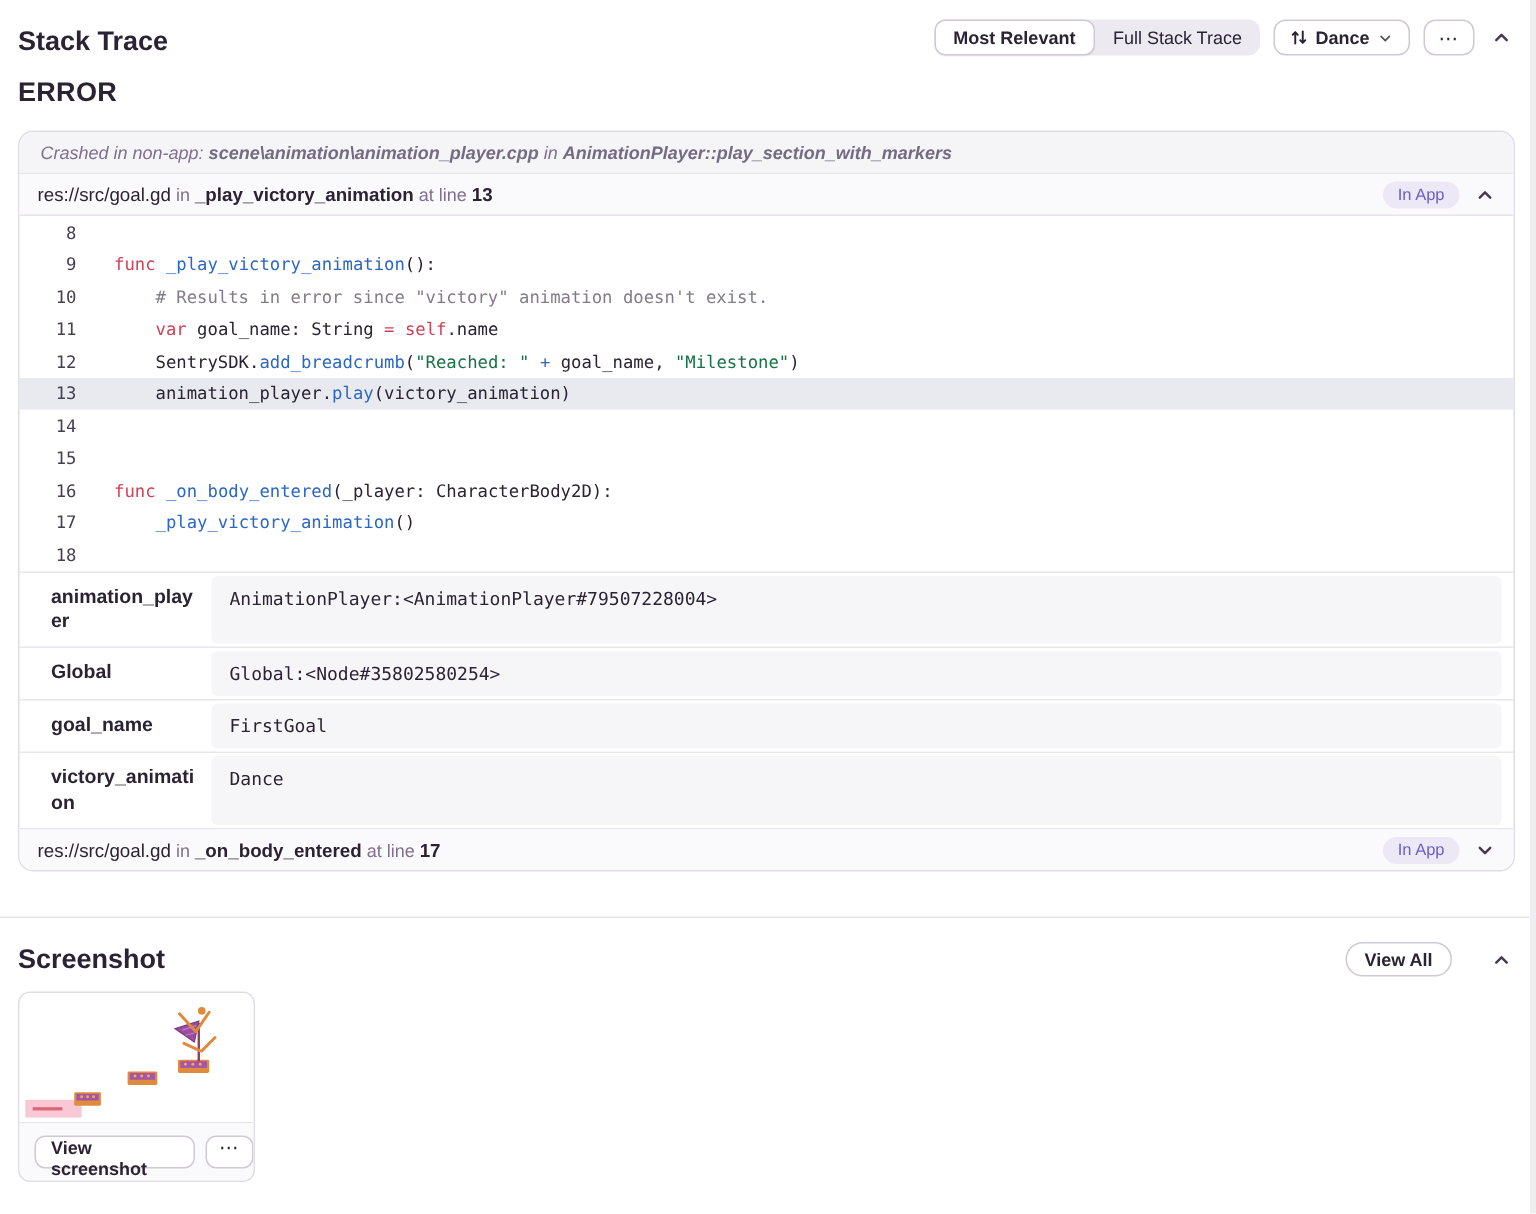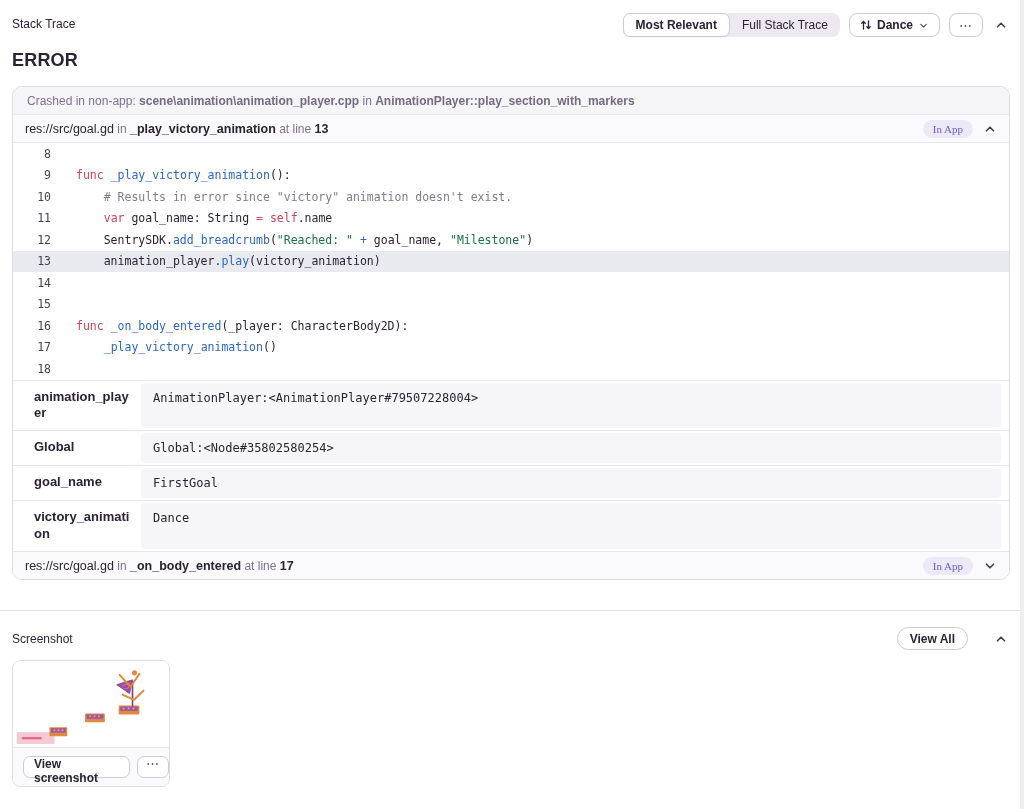--- a/index.html
+++ b/index.html
@@ -4,50 +4,50 @@
 <style>
   * { margin:0; padding:0; box-sizing:border-box; }
   html,body { width:1024px; height:809px; background:#ffffff; overflow:hidden; }
   body { font-family:"Liberation Sans", sans-serif; color:#2b2233; position:relative; }
   .mono { font-family:"DejaVu Sans Mono", monospace; }
 
   .content { margin:0 14px 0 12px; }
 
   
   .head-row { display:flex; justify-content:space-between; align-items:flex-start; padding-top:10px; }
-  .section-title { font-size:12px; font-weight:400; margin-top:7px; }
+  .section-title { font-size:18px; font-weight:700; margin-top:7px; }
   .controls { display:flex; align-items:center; gap:9px; margin-top:3px; }
 
   .segmented { display:flex; background:#eceaf0; border-radius:8px; height:24px; align-items:stretch; }
   .segment { display:flex; align-items:center; padding:0 12px; font-size:12px; color:#2b2233; border-radius:8px; cursor:pointer; white-space:nowrap; }
   .segment.active { background:#ffffff; border:1px solid #cfc9d6; border-radius:7px; font-weight:700; box-shadow:0 1px 1px rgba(43,34,51,.04); }
 
   .btn { display:flex; align-items:center; gap:5px; height:24px; padding:0 10px; background:#fff; border:1px solid #cfc9d6; border-radius:8px; font-size:12px; font-weight:700; color:#2b2233; cursor:pointer; }
   .btn.icon-only { padding:0 9px; font-weight:400; }
   .dots { font-size:13px; letter-spacing:1px; line-height:1; color:#2b2233; }
   .chev-btn { background:none; border:none; padding:0 2px; cursor:pointer; display:flex; align-items:center; }
   svg.chev { display:block; }
 
   
   .error-type { font-size:18px; font-weight:800; letter-spacing:.2px; margin-top:13px; }
   .error-msg { font-size:12.5px; margin-top:9px; color:#2b2233; }
 
   
   .panel { margin-top:15px; border:1px solid #e0dce5; border-radius:10px; background:#fff; }
-  .crash-banner { height:28px; display:flex; align-items:center; padding-left:14px; background:#f5f4f7; border-bottom:1px solid #e8e5ec; border-radius:9px 9px 0 0; font-size:12px; color:#80708f; white-space:pre; }
+  .crash-banner { height:28px; display:flex; align-items:center; padding-left:14px; background:#f5f4f7; border-bottom:1px solid #e8e5ec; border-radius:9px 9px 0 0; font-size:12px; font-style:italic; color:#80708f; white-space:pre; }
   .crash-banner b { font-weight:700; color:#756b82; }
 
   .frame-header { height:28px; display:flex; align-items:center; padding:0 12px; background:#faf9fb; font-size:12.5px; cursor:pointer; }
   .frame-header.top { border-bottom:1px solid #e8e5ec; }
   .frame-header.bottom { border-top:1px solid #e8e5ec; border-radius:0 0 9px 9px; }
   .frame-header .gray { color:#80708f; white-space:pre; font-size:12px; }
   .frame-header .fn { font-weight:700; }
   .frame-header .lineno { font-weight:700; }
   .frame-header .spacer { flex:1; }
-  .inapp { font-size:11px; font-weight:400; color:#6a5fc9; background:#ece8f6; border-radius:20px; padding:3px 10px; margin-right:10px;font-family:Liberation Serif, serif; }
+  .inapp { font-size:11px; font-weight:400; color:#6a5fc9; background:#ece8f6; border-radius:20px; padding:3px 10px; margin-right:10px; }
 
   
   .code-block { padding:0; }
   .code-line { display:flex; align-items:center; height:21.5px; font-family:"DejaVu Sans Mono", monospace; font-size:11.5px; }
   .code-line.hl { background:#e8eaf0; }
   .ln { width:38px; text-align:right; color:#453f50; flex:none; }
   .code-text { margin-left:25px; white-space:pre; color:#2b2233; }
   .tok-k { color:#d04255; }
   .tok-f { color:#2b67c5; }
   .tok-s { color:#177245; }

